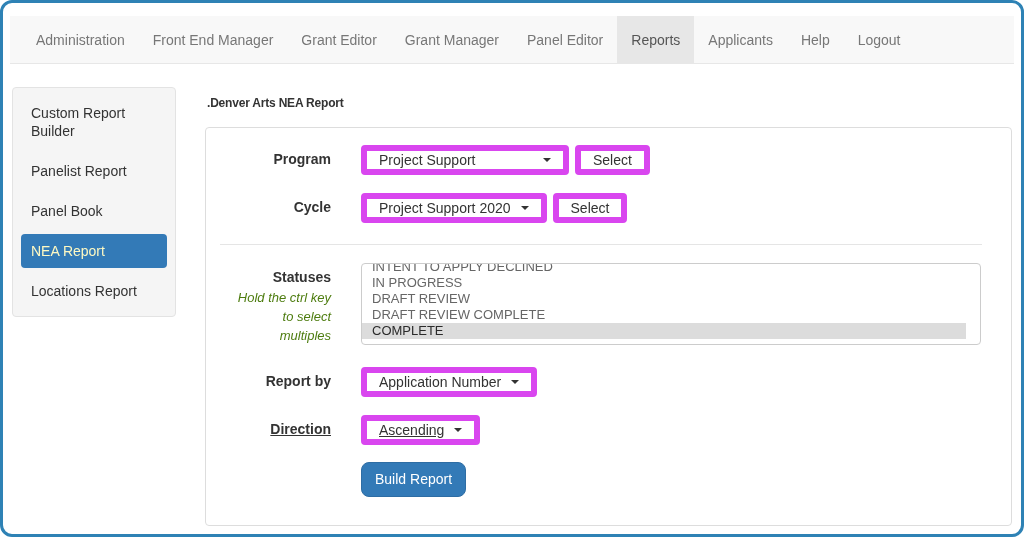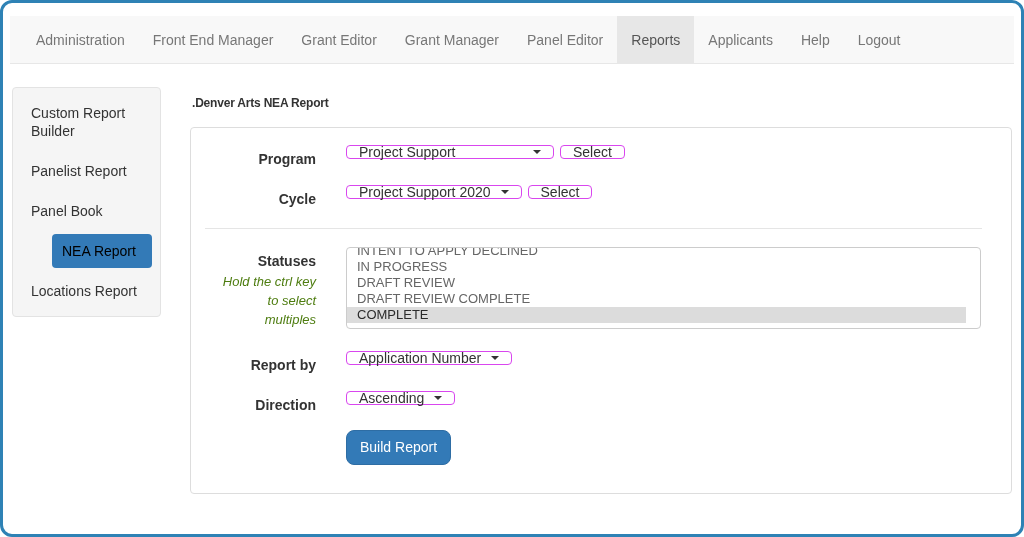--- a/index.html
+++ b/index.html
@@ -38,38 +38,38 @@
   .nav-item.active {
     background: #e7e7e7;
     color: #555;
   }
 
   
   .content { display: flex; margin-top: 23px; padding: 0 2px; }
 
   
   .sidebar {
-    width: 149px;
+    width: 164px;
     background: #f5f5f5;
     border: 1px solid #e3e3e3;
     border-radius: 4px;
     padding: 8px;
     align-self: flex-start;
     font-size: 14px;
   }
   .side-item {
     padding: 8px 10px;
     margin-bottom: 6px;
     color: #333;
     line-height: 18px;
     border-radius: 4px;
     cursor: pointer;
   }
   .side-item:last-child { margin-bottom: 0; }
-  .side-item.active { background: #337ab7; color: #000000; margin-left: 31px; }
+  .side-item.active { background: #337ab7; color: #fef9c3; }
 
   
   .main { flex: 1; margin-left: 29px; }
   .page-title {
     font-size: 12px;
     line-height: 20px;
     font-weight: bold;
     color: #333;
     margin: 6px 0 14px 2px;
     letter-spacing: -0.2px;
@@ -79,43 +79,43 @@
     border-radius: 4px;
     background: #fff;
     padding: 17px 15px 28px 0;
   }
 
   .form-row { display: flex; align-items: flex-start; }
   .row-program  { margin-bottom: 18px; }
   .row-cycle    { margin-bottom: 0; }
   .row-statuses { margin-bottom: 22px; }
   .row-ordered  { margin-bottom: 18px; }
-  .row-direction{ margin-bottom: 17px; }
+  .row-direction{ margin-bottom: 17px; text-decoration: underline; }
 
   .label-col {
     width: 125px;
     flex: 0 0 125px;
     text-align: right;
     font-size: 14px;
     padding-top: 6px;
   }
   .field-label { font-weight: bold; color: #333; }
   .hint {
     font-style: italic;
     color: #4d7c0f;
     font-size: 13px;
     line-height: 19px;
     margin-top: 3px;
   }
   .control-col { margin-left: 30px; display: flex; align-items: flex-start; }
 
   .dropdown-btn, .select-btn {
-    height: 14px;
-    background: #fff;
-    border: 1px solid #d946ef;
+    height: 30px;
+    background: #fff;
+    border: 6px solid #d946ef;
     border-radius: 4px;
     font-size: 14px;
     color: #333;
     display: inline-flex;
     align-items: center;
     padding: 0 12px;
     cursor: pointer;
     font-family: "Liberation Sans", sans-serif;
   }
   .dropdown-btn .caret {

